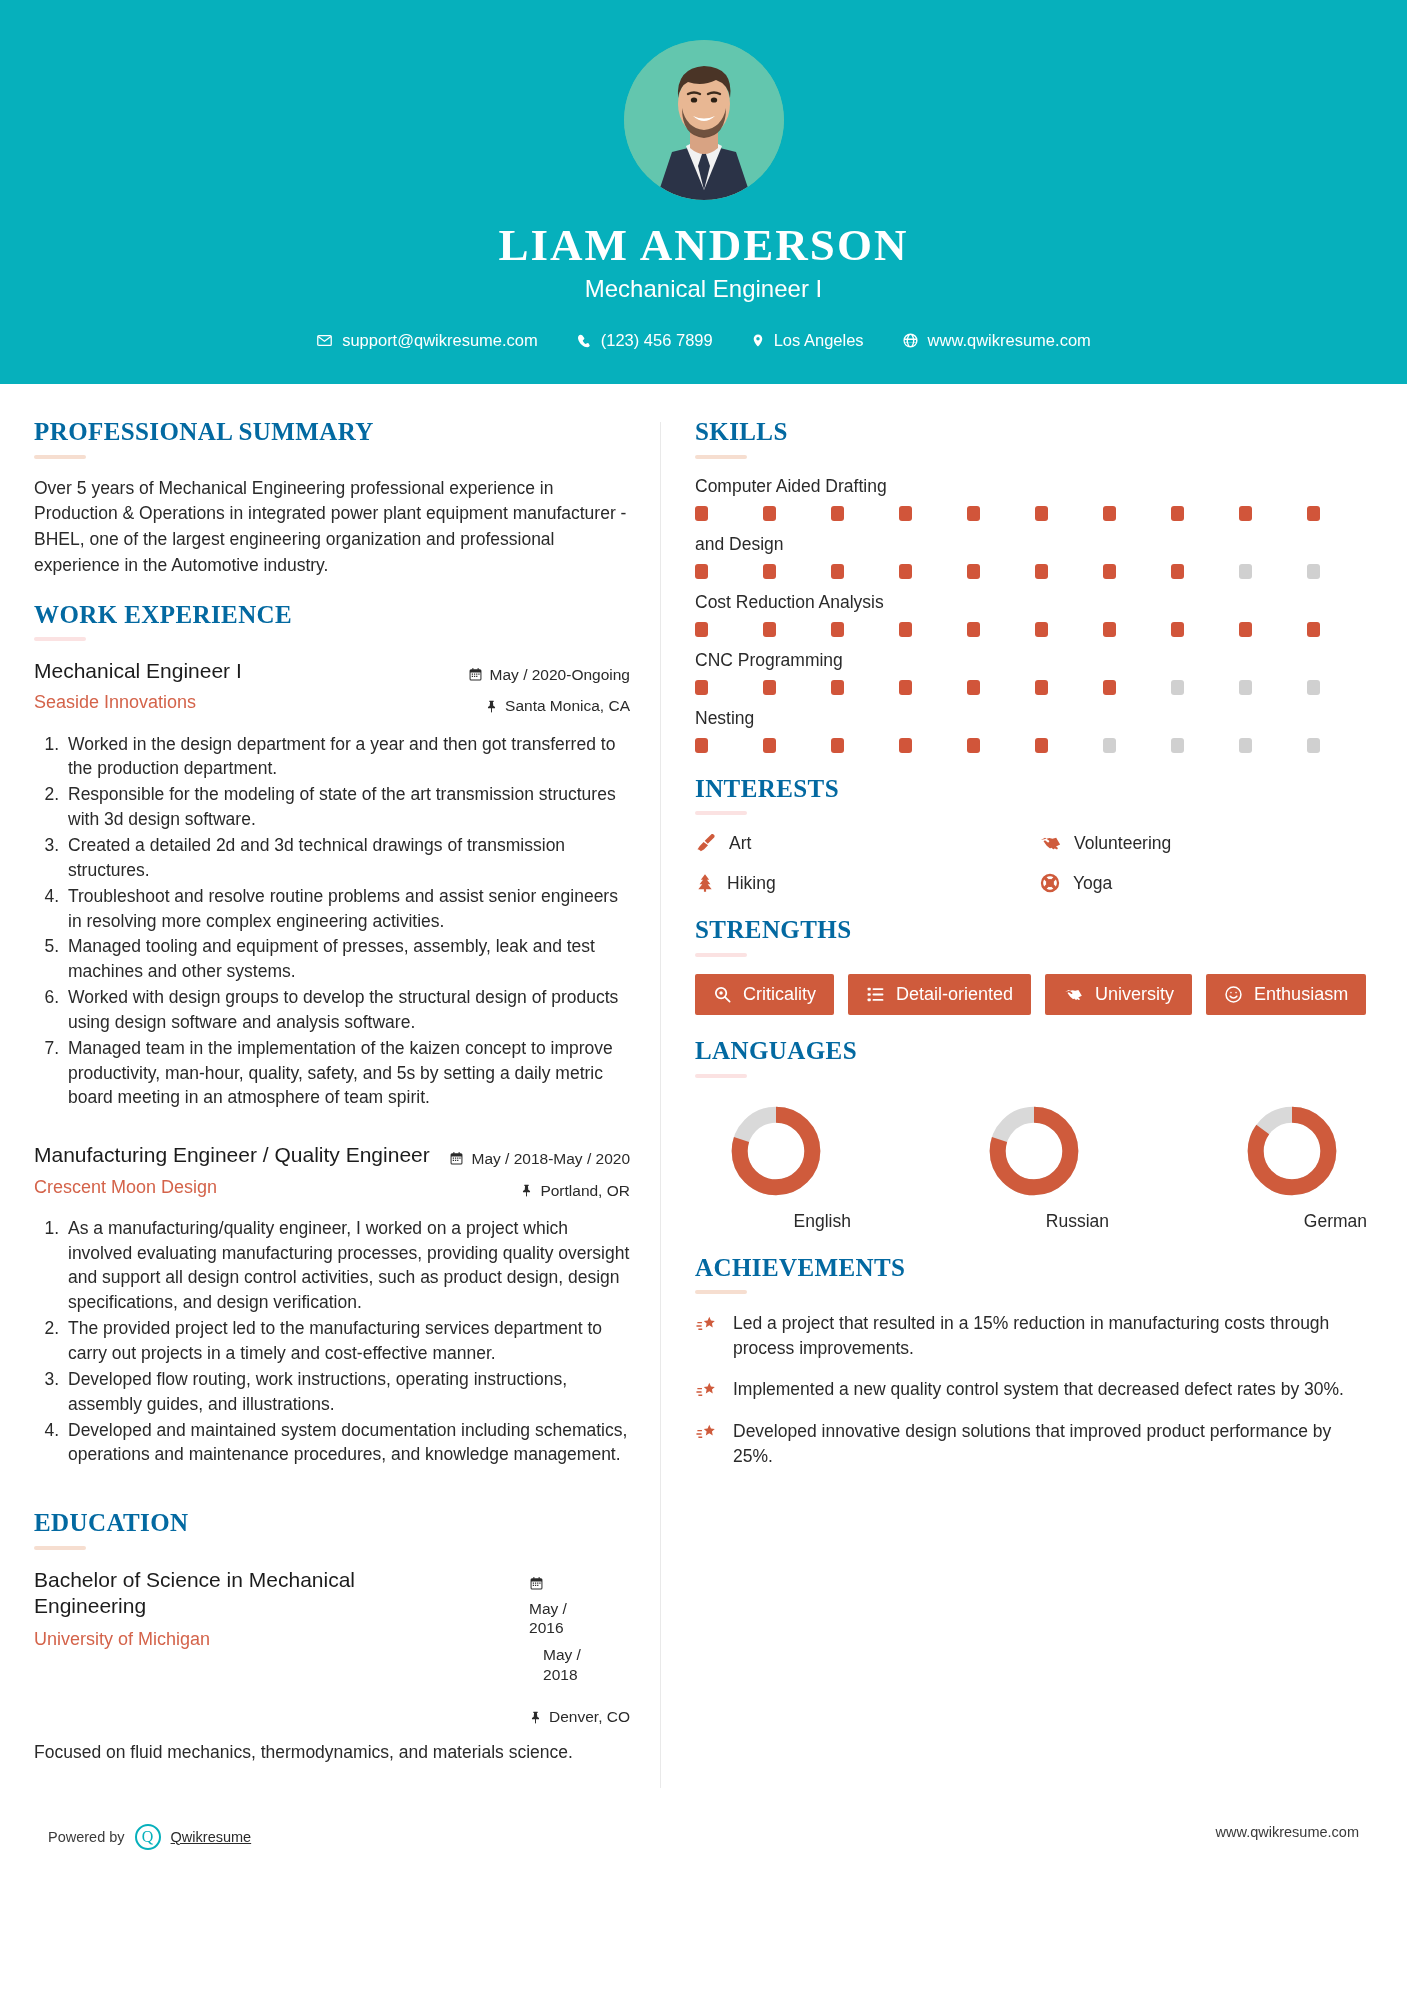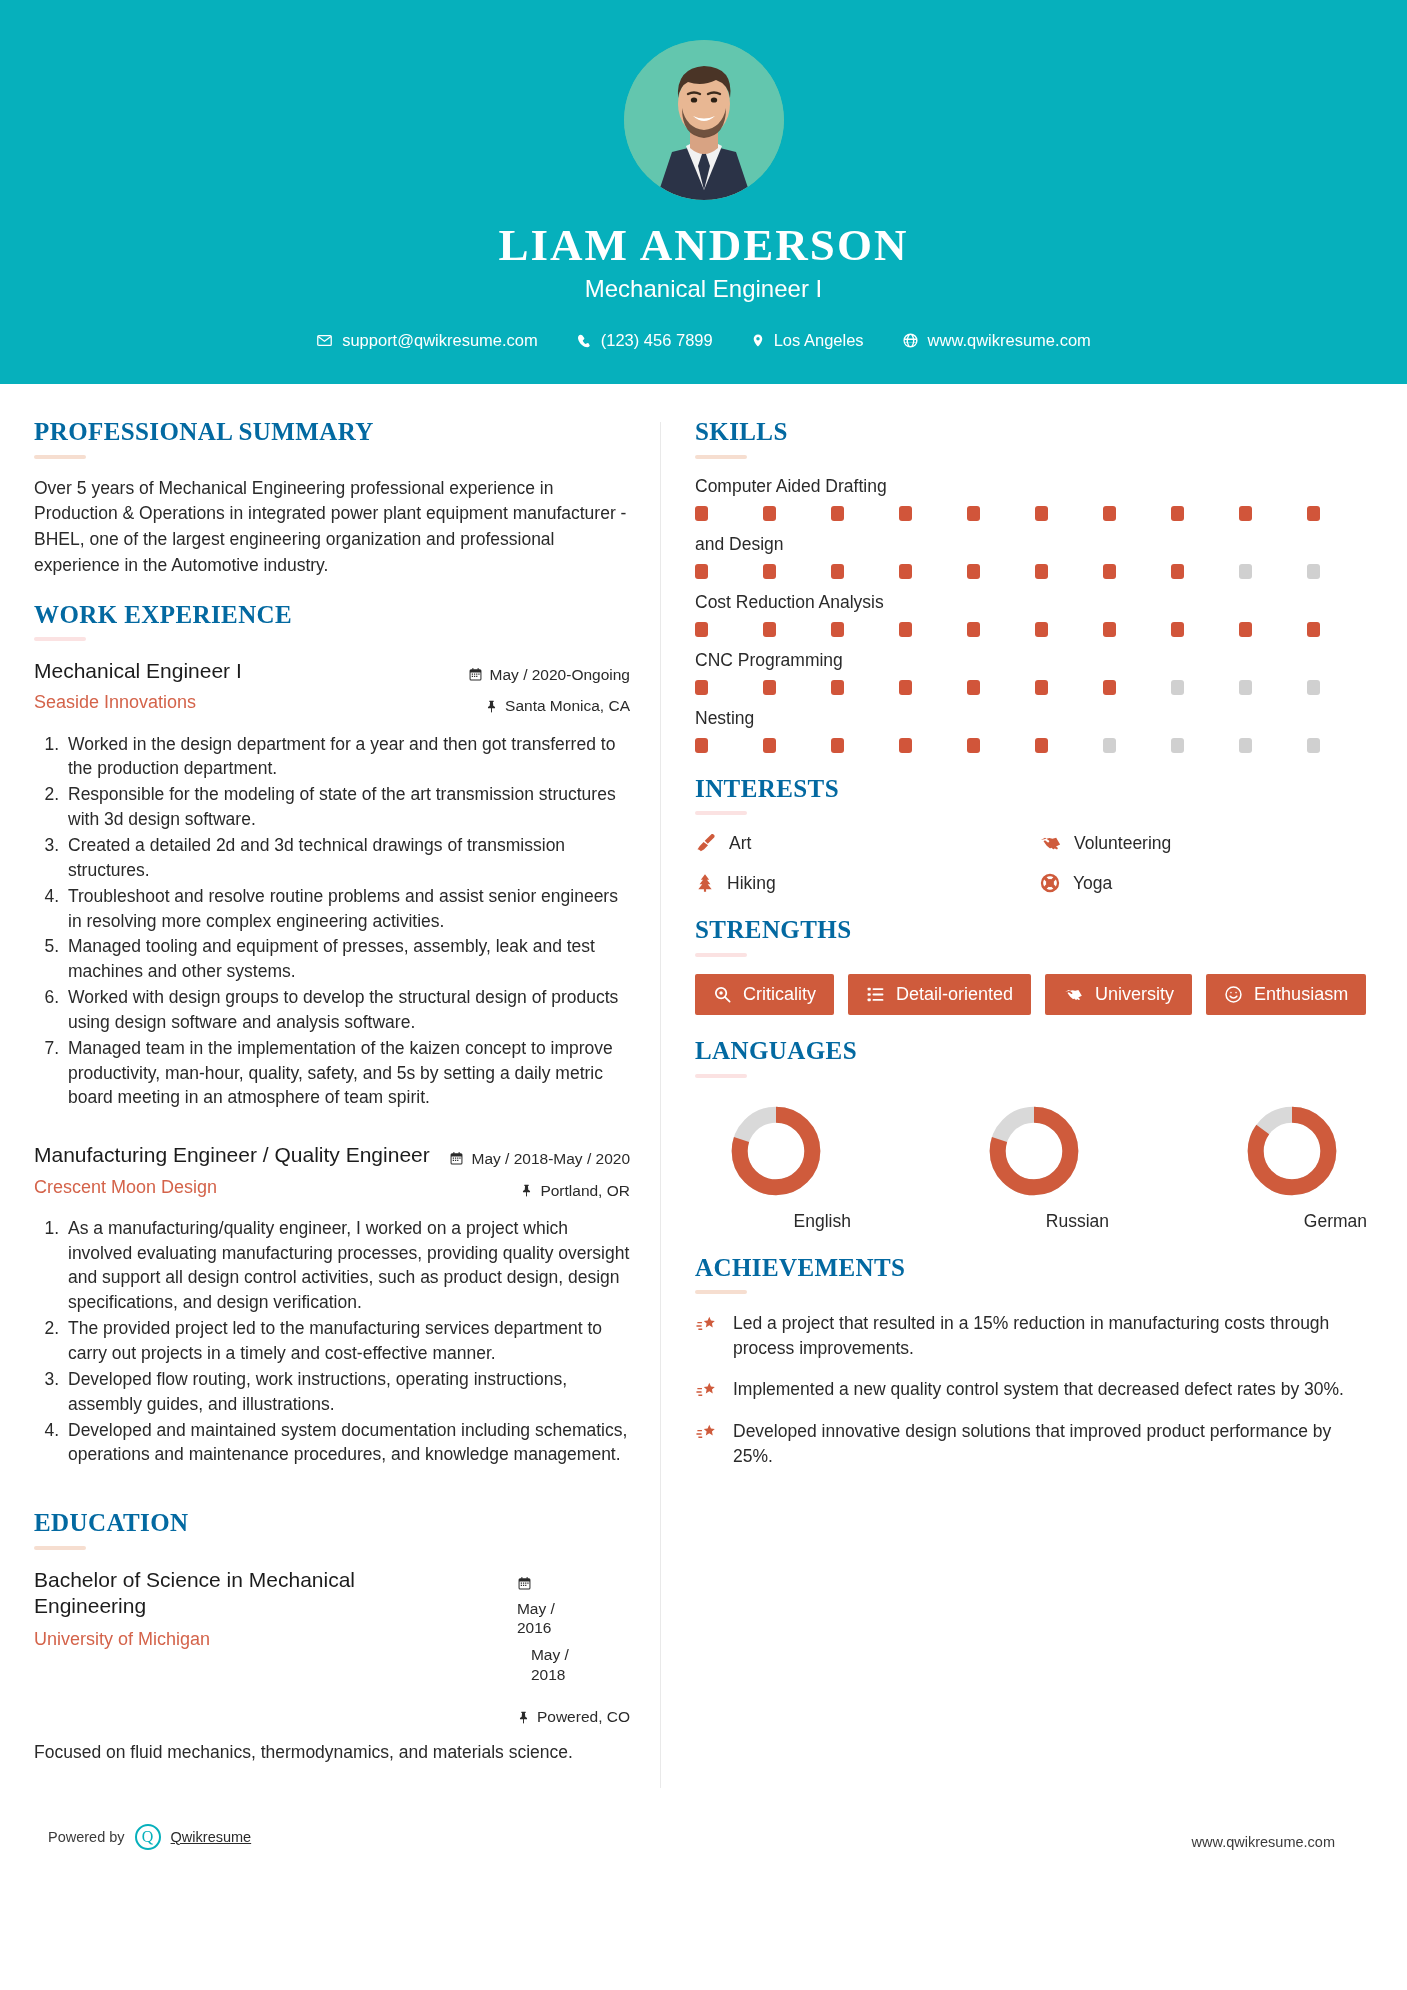--- a/index.html
+++ b/index.html
@@ -270,22 +270,22 @@
   .ach-text {
     font-size: 17.5px;
     line-height: 1.4;
     color: #2a2a2a;
   }
 
   
   .footer {
     display: flex;
     justify-content: space-between;
-    align-items: flex-end;
-    padding: 18px 72px 24px 48px;
+    align-items: flex-start;
+    padding: 18px 48px 24px 48px;
     margin-top: 18px;
   }
   .powered {
     display: flex;
     align-items: center;
     gap: 10px;
     font-size: 14.5px;
     color: #3a3a3a;
   }
   .qmark {
@@ -469,21 +469,21 @@
               </div>
               <div class="d d2">
                 <div>May /</div>
                 <div>2018</div>
               </div>
             </div>
             <div class="edu-loc">
               <svg width="13" height="15" viewBox="0 0 24 24" fill="#2a2a2a">
                 <path d="M8 1.5h8v2h-1.4l.7 7.2 3.2 2.4v2H12.9v7l-.9 1.4-.9-1.4v-7H5.5v-2l3.2-2.4.7-7.2H8z"></path>
               </svg>
-              <span>Powered, CO</span>
+              <span>Denver, CO</span>
             </div>
           </div>
         </div>
         <div class="edu-desc">Focused on fluid mechanics, thermodynamics, and materials science.</div>
       </div>
     </div>
 
     <div class="col-divider"></div>
 
     <div class="col-right">

